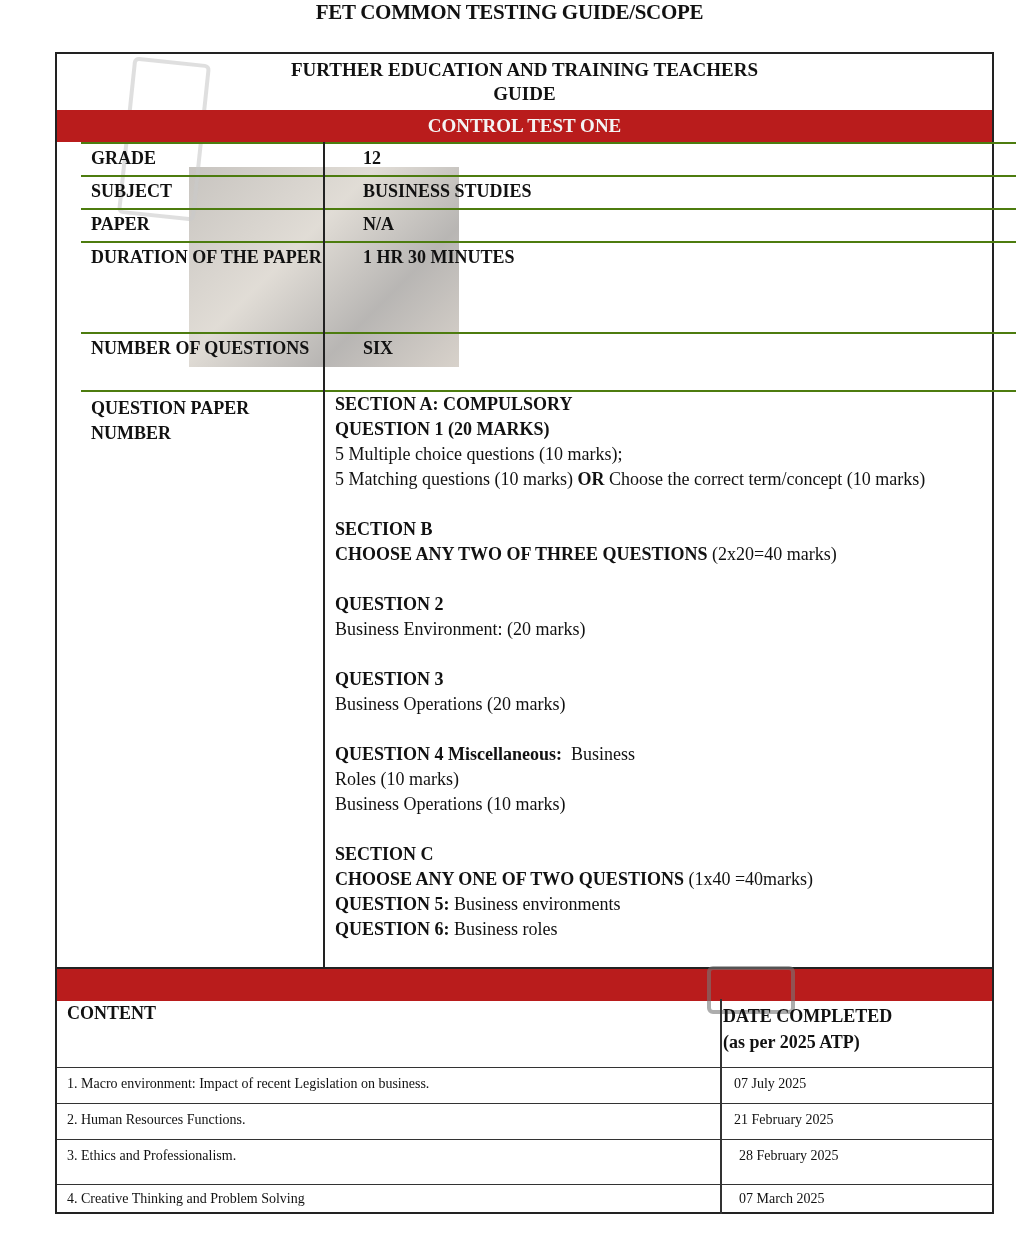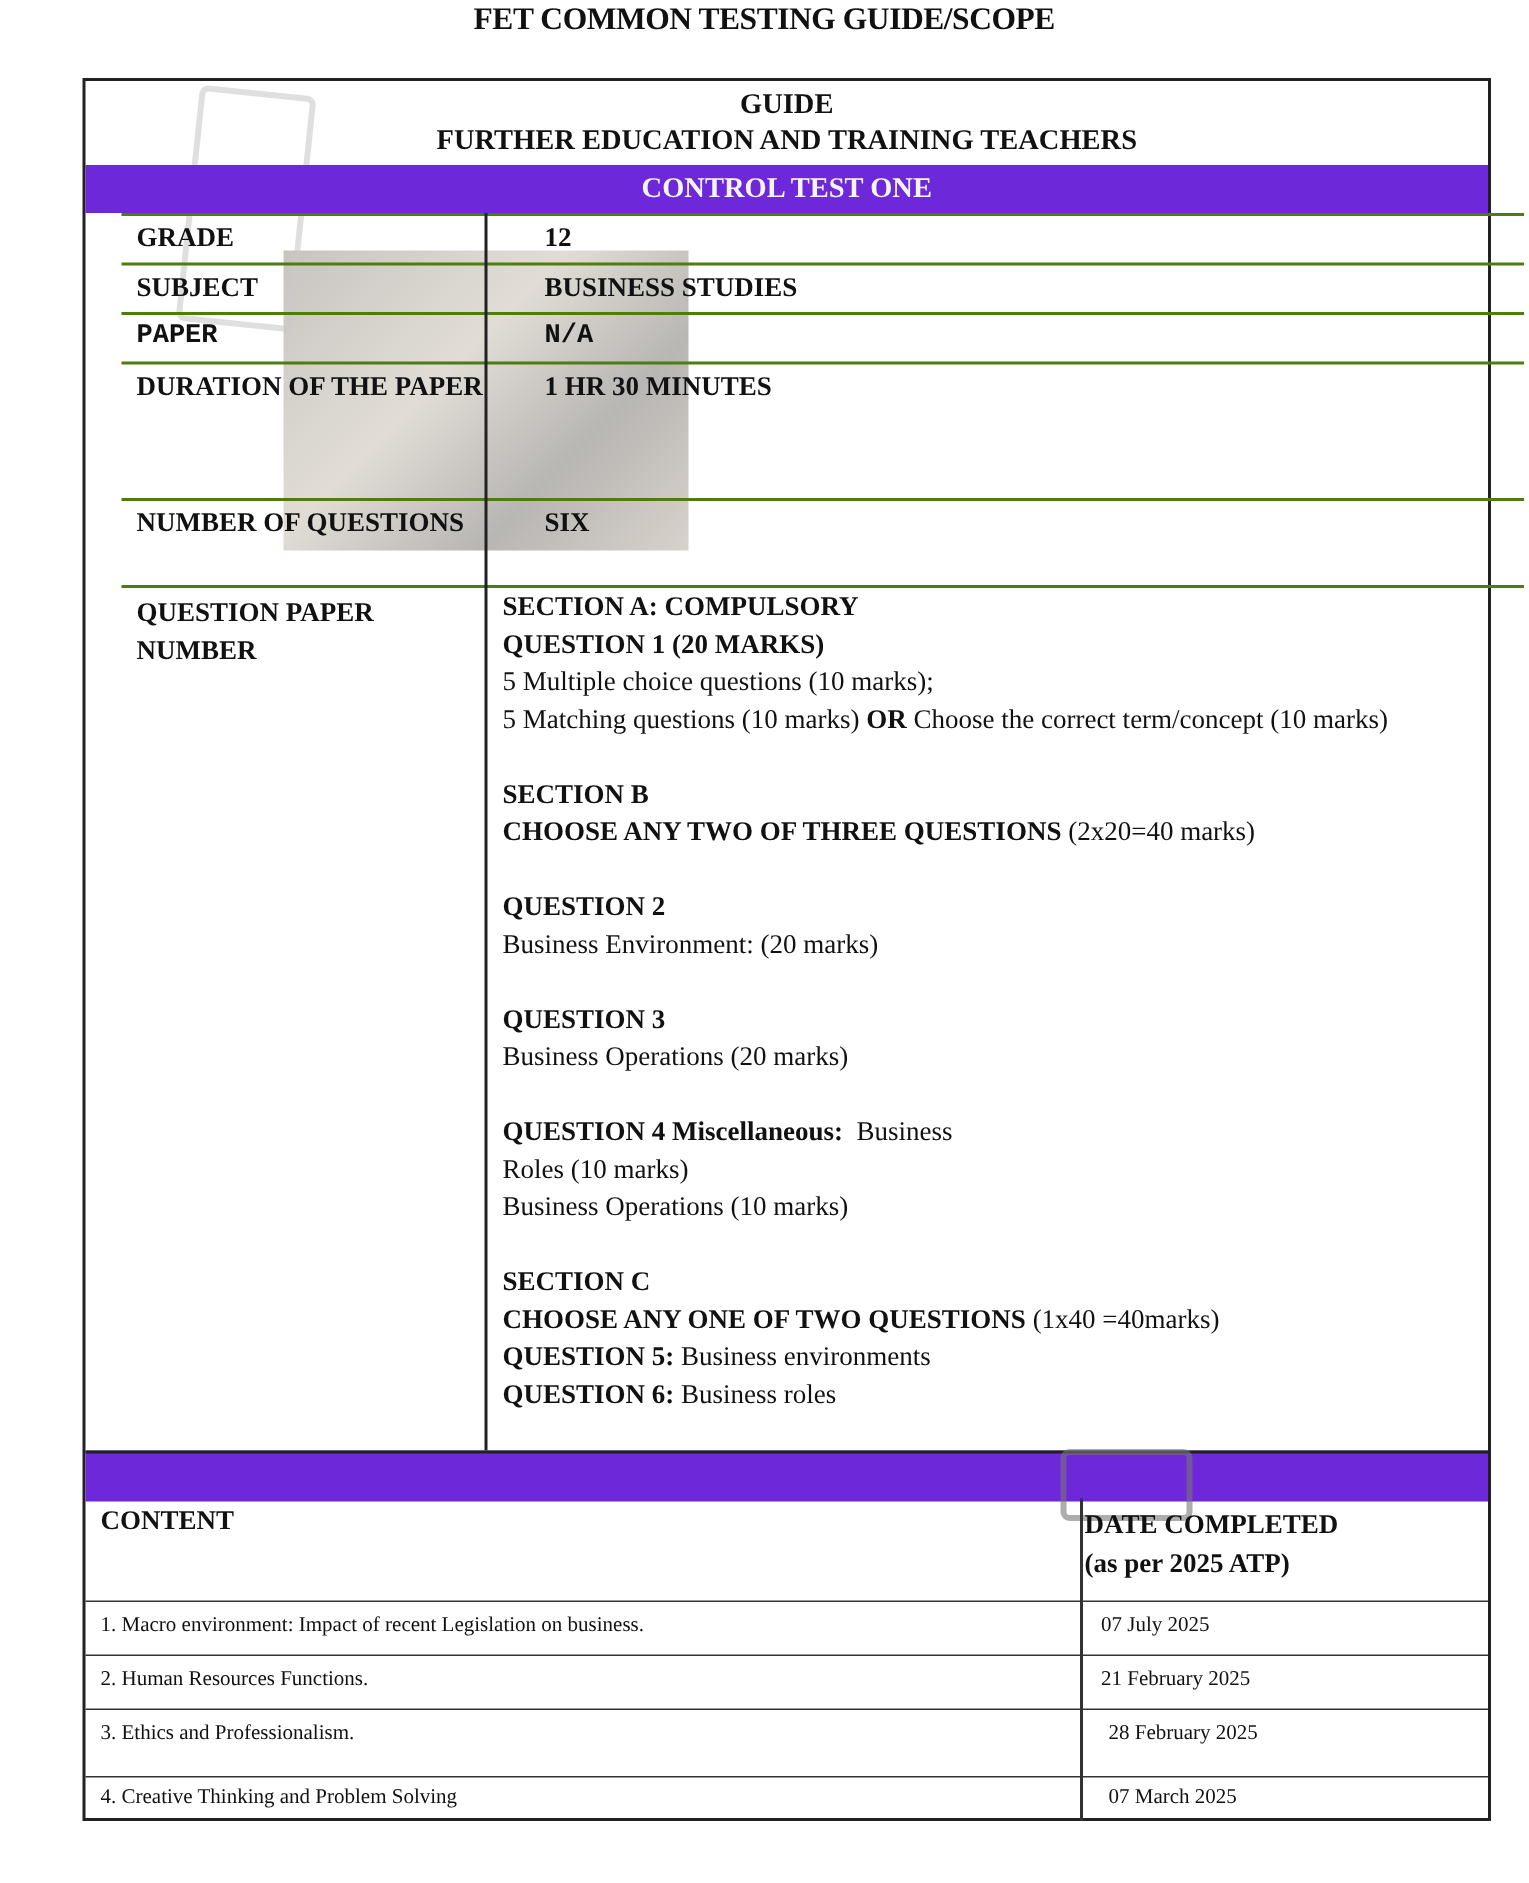--- a/index.html
+++ b/index.html
@@ -4,21 +4,21 @@
 <style>
   html, body { margin:0; padding:0; background:#ffffff; }
   body { width:1019px; height:1255px; position:relative; overflow:hidden;
          font-family:"Liberation Serif","DejaVu Serif",serif; color:#111; }
   .page-title { position:absolute; top:0; left:0; width:1079px; text-align:center;
                 font-weight:bold; font-size:21px; letter-spacing:-0.3px; line-height:24px; }
   .outer { position:absolute; left:55px; top:52px; width:939px; height:1162px;
            border:2px solid #222; box-sizing:border-box; }
   .hdr { position:absolute; left:0; top:0; width:100%; height:58px; text-align:center;
          font-weight:bold; font-size:19px; line-height:24px; padding-top:4px; box-sizing:border-box; }
-  .bar { position:absolute; left:0; width:100%; background:#6d28d9; color:#f4f4f4;
+  .bar { position:absolute; left:0; width:100%; background:#b91c1c; color:#f4f4f4;
          text-align:center; font-weight:bold; font-size:19px; }
   .bar1 { top:56px; height:32px; line-height:32px; }
   .row { position:absolute; left:0; width:100%; border-top:2px solid #4d7c0f; box-sizing:border-box;margin-left:24px; }
   .lbl { position:absolute; left:10px; font-weight:bold; font-size:18px; }
   .val { position:absolute; left:282px; font-weight:bold; font-size:18px; }
   .vdiv { position:absolute; left:266px; width:2px; background:#222; }
   .fmt { position:absolute; left:278px; top:338px; font-size:18px; line-height:25px; }
   .fmt .b { font-weight:bold; }
   .fmt .gap { height:25px; }
   .bar2 { top:913px; height:32px; }
@@ -36,34 +36,34 @@
 <body>
 
 <div class="page-title" style="left:-30px;">FET COMMON TESTING GUIDE/SCOPE</div>
 
 <div class="outer">
 
   <div class="watermark"></div>
   <div class="tower" style="left:68px;top:6px;width:70px;height:150px;transform:rotate(6deg);"></div>
 
   <div class="hdr">
+    <div>FURTHER EDUCATION AND TRAINING TEACHERS</div>
     <div>GUIDE</div>
-    <div>FURTHER EDUCATION AND TRAINING TEACHERS</div>
   </div>
   <div class="bar bar1">CONTROL TEST ONE</div>
 
   <div class="row" style="top:88px;height:33px;">
     <span class="lbl" style="top:4px;">GRADE</span>
     <span class="val" style="top:4px;">12</span>
   </div>
   <div class="row" style="top:121px;height:33px;">
     <span class="lbl" style="top:4px;">SUBJECT</span>
     <span class="val" style="top:4px;">BUSINESS STUDIES</span>
   </div>
-  <div class="row" style="top:154px;height:33px;font-family:Liberation Mono, monospace;">
+  <div class="row" style="top:154px;height:33px;">
     <span class="lbl" style="top:4px;">PAPER</span>
     <span class="val" style="top:4px;">N/A</span>
   </div>
   <div class="row" style="top:187px;height:48px;">
     <span class="lbl" style="top:4px;">DURATION OF THE PAPER</span>
     <span class="val" style="top:4px;">1 HR 30 MINUTES</span>
   </div>
   <div class="row" style="top:278px;height:58px;padding-left:29px;">
     <span class="lbl" style="top:4px;">NUMBER OF QUESTIONS</span>
     <span class="val" style="top:4px;">SIX</span>

